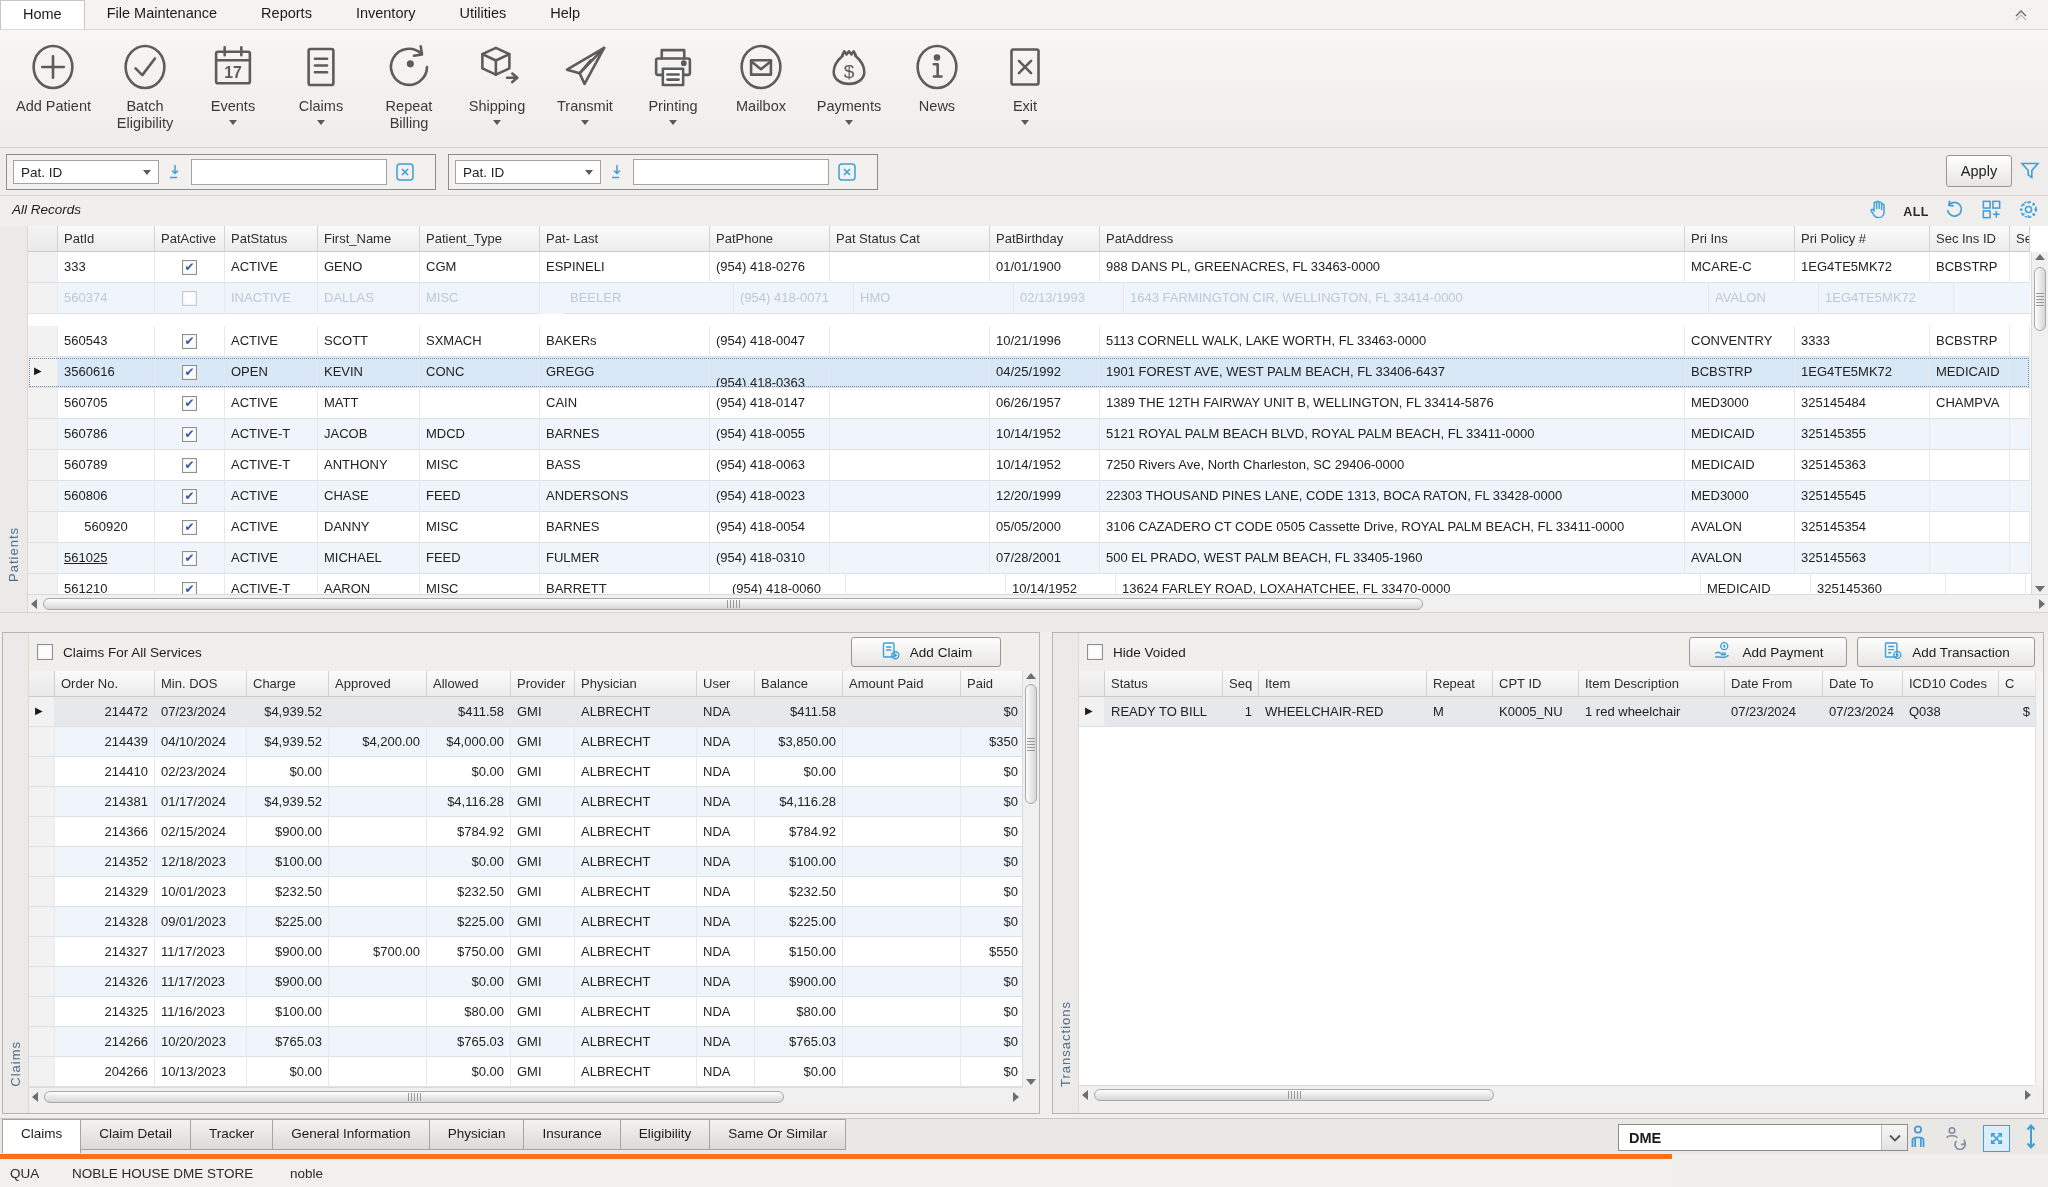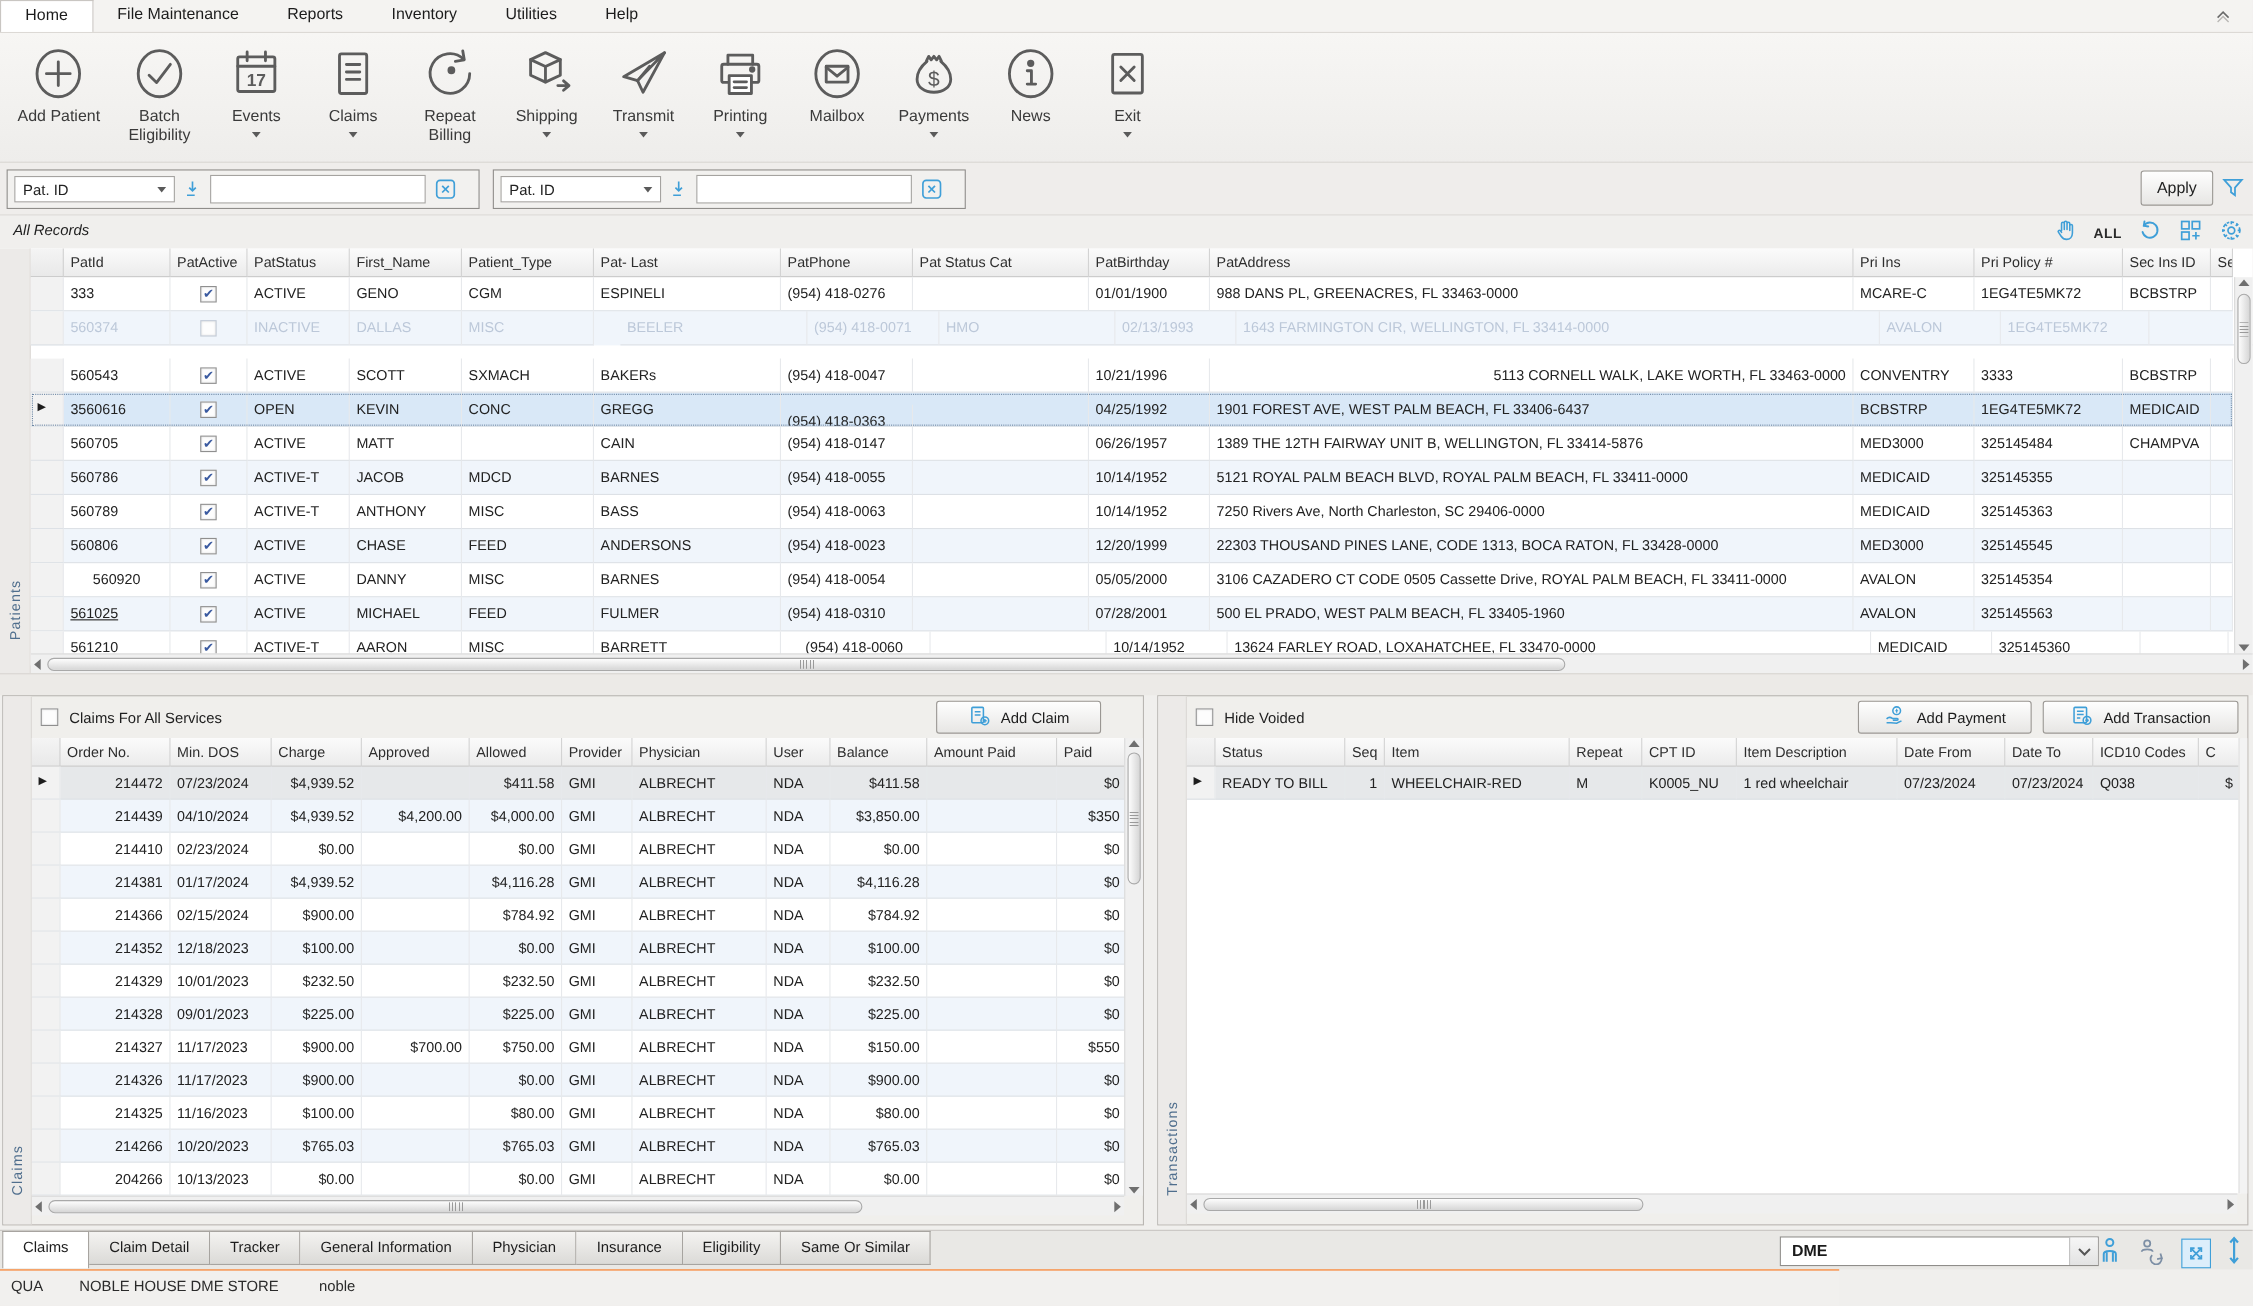--- a/index.html
+++ b/index.html
@@ -122,21 +122,21 @@
   .btab:first-child { border-left-width:1px; }
   .btab.active { background:#fff; height:34px; border-bottom:none; position:relative; z-index:2; }
   #dme-select { position:absolute; left:1618px; top:5px; width:290px; height:27px; background:#fff;
                 border:1px solid #8f8d8a; display:flex; align-items:center; justify-content:space-between; padding-left:10px; }
   #dme-select .val { font-size:14.5px; font-weight:bold; color:#1b1b1b; }
   #dme-select .chev { width:26px; height:25px; background:linear-gradient(#f6f6f6,#e3e3e3); border-left:1px solid #bdbdbd;
                       display:flex; align-items:center; justify-content:center; color:#555; }
   #tab-right-icons { position:absolute; right:10px; top:4px; display:flex; align-items:center; gap:14px; }
 
   
-  #statusbar { position:absolute; left:0; top:1154px; width:1672px; height:33px; background:#f1f0ee; border-top:1px solid #f97316; }
+  #statusbar { position:absolute; left:0; top:1154px; width:1672px; height:33px; background:#f1f0ee; border-top:5px solid #f97316; }
   #statusbar span { position:absolute; top:7px; font-size:13.5px; color:#2a2a2a; }
   #sb-code  { left:10px; }
   #sb-store { left:72px; }
   #sb-user  { left:290px; }
 </style>
 </head>
 <body>
 
 <div id="menubar">
   <div id="menu-tabs" style="display:flex;">
@@ -433,21 +433,21 @@
         <div class="gc ctr" style="flex: 0 0 70px;">
           <span class="gcb on">✔</span>
         </div>
         <div class="gc" style="flex: 0 0 93px;">ACTIVE</div>
         <div class="gc" style="flex: 0 0 102px;">SCOTT</div>
         <div class="gc" style="flex: 0 0 120px;">SXMACH</div>
         <div class="gc" style="flex: 0 0 170px;">BAKERs</div>
         <div class="gc" style="flex: 0 0 120px;">(954) 418-0047</div>
         <div class="gc" style="flex: 0 0 160px;"></div>
         <div class="gc" style="flex: 0 0 110px;">10/21/1996</div>
-        <div class="gc" style="flex: 0 0 585px; text-align: right;">5113 CORNELL WALK, LAKE WORTH, FL 33463-0000</div>
+        <div class="gc" style="flex: 0 0 585px;">5113 CORNELL WALK, LAKE WORTH, FL 33463-0000</div>
         <div class="gc" style="flex: 0 0 110px;">CONVENTRY</div>
         <div class="gc" style="flex: 0 0 135px;">3333</div>
         <div class="gc" style="flex: 0 0 80px;">BCBSTRP</div>
         <div class="gc" style="flex: 0 0 20px;"></div>
       </div>
       <div class="grow sel" style="height: 31px;">
         <div class="gc ggut" style="flex: 0 0 30px; padding: 0px;"><span class="selarrow">▶</span></div>
         <div class="gc" style="flex: 0 0 97px;">3560616</div>
         <div class="gc ctr" style="flex: 0 0 70px;">
           <span class="gcb on">✔</span>

